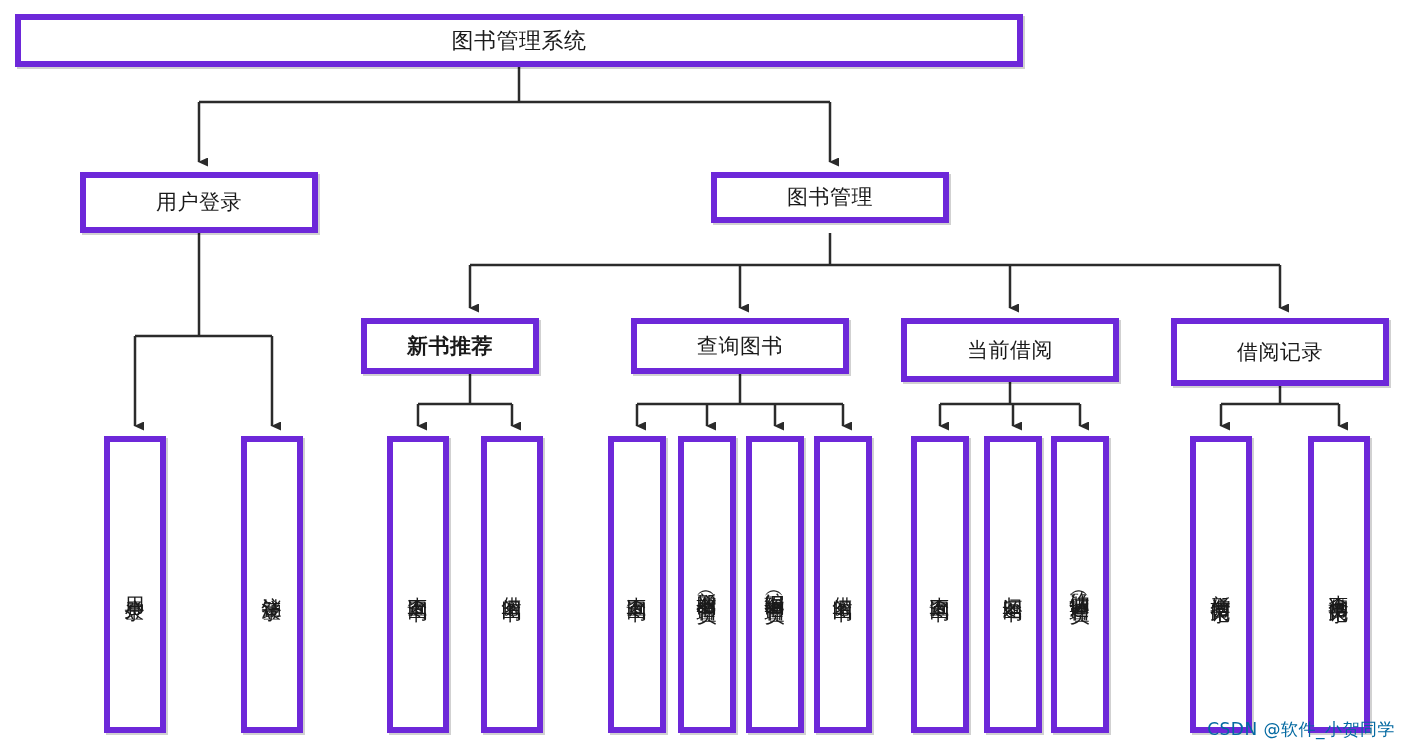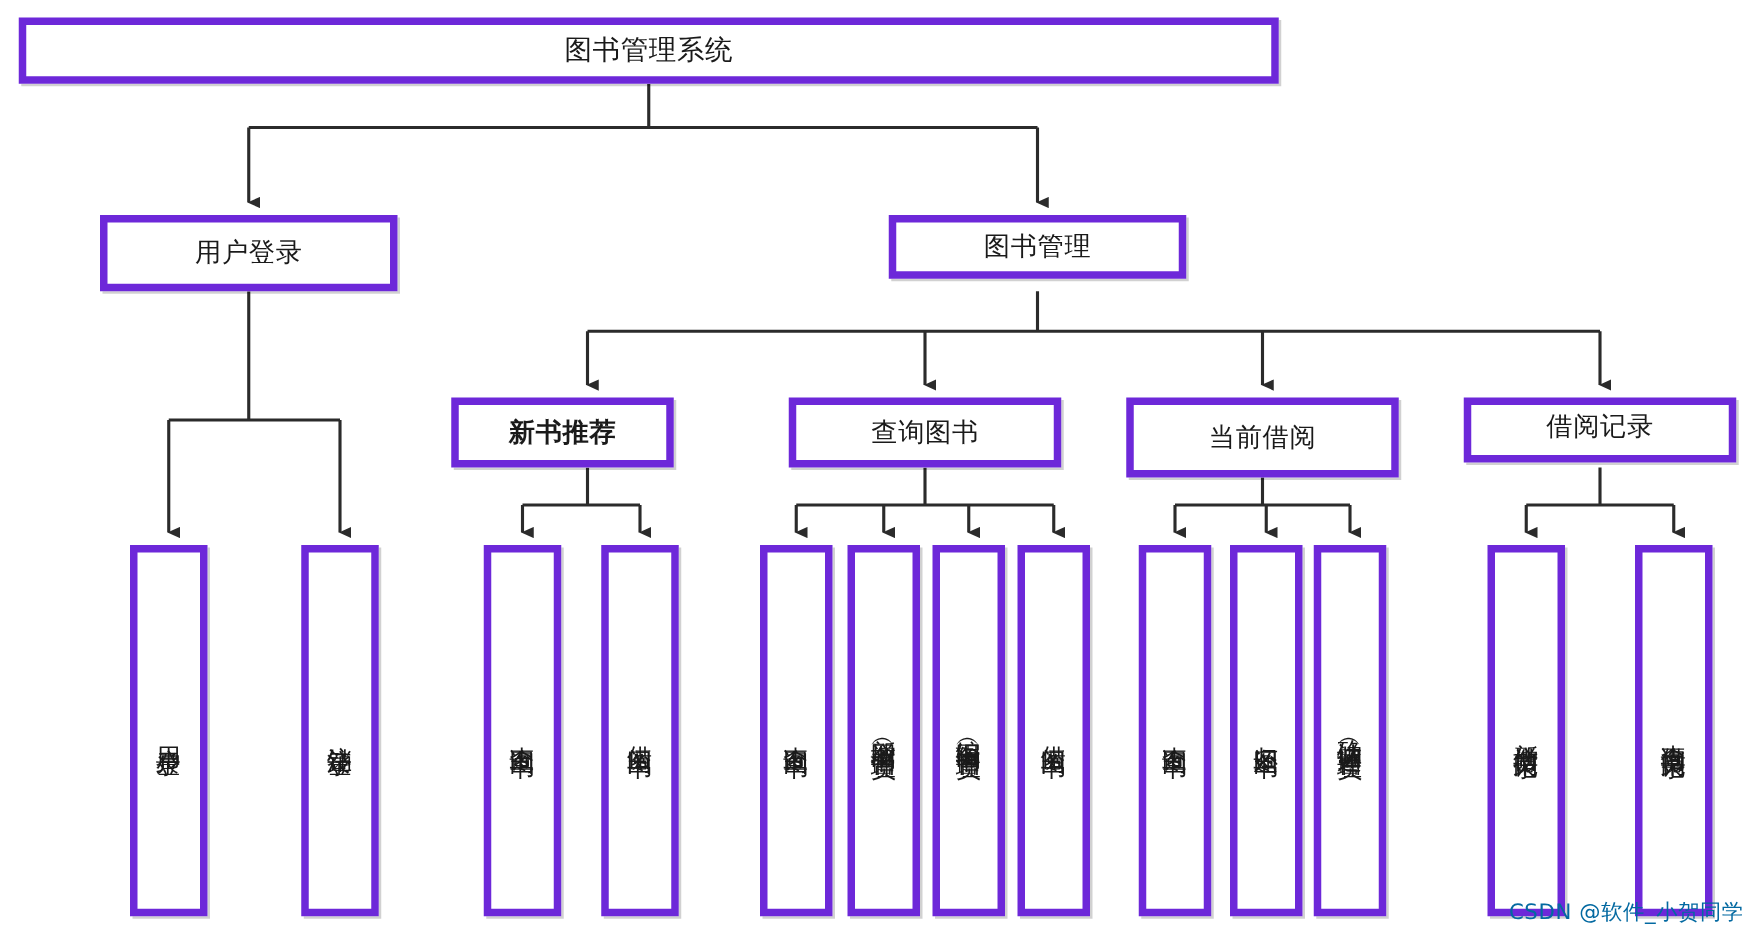--- a/index.html
+++ b/index.html
@@ -125,21 +125,21 @@
 
   <div class="node lvl2" id="n-new-book-recommend" style="left: 361px; top: 318px; width: 178px; height: 56px; font-weight: bold;">
     <span class="label">新书推荐</span>
   </div>
   <div class="node lvl2" id="n-book-borrow" style="left: 631px; top: 318px; width: 218px; height: 56px;">
     <span class="label">查询图书</span>
   </div>
   <div class="node lvl2" id="n-current-borrow" style="left: 901px; top: 318px; width: 218px; height: 64px;">
     <span class="label">当前借阅</span>
   </div>
-  <div class="node lvl2" id="n-borrow-record" style="left: 1171px; top: 318px; width: 218px; height: 52px; font-family: Liberation Mono, monospace;">
+  <div class="node lvl2" id="n-borrow-record" style="left: 1171px; top: 318px; width: 218px; height: 68px;">
     <span class="label">借阅记录</span>
   </div>
 
   <div class="node leaf" id="n-leaf-user-login" style="left: 104px; top: 436px; width: 62px; height: 297px;">
     <span class="label">用户登录</span>
   </div>
   <div class="node leaf" id="n-leaf-logout" style="left: 241px; top: 436px; width: 62px; height: 297px;">
     <span class="label">注销登录</span>
   </div>
   <div class="node leaf" id="n-leaf-query-book-1" style="left: 387px; top: 436px; width: 62px; height: 297px;">

